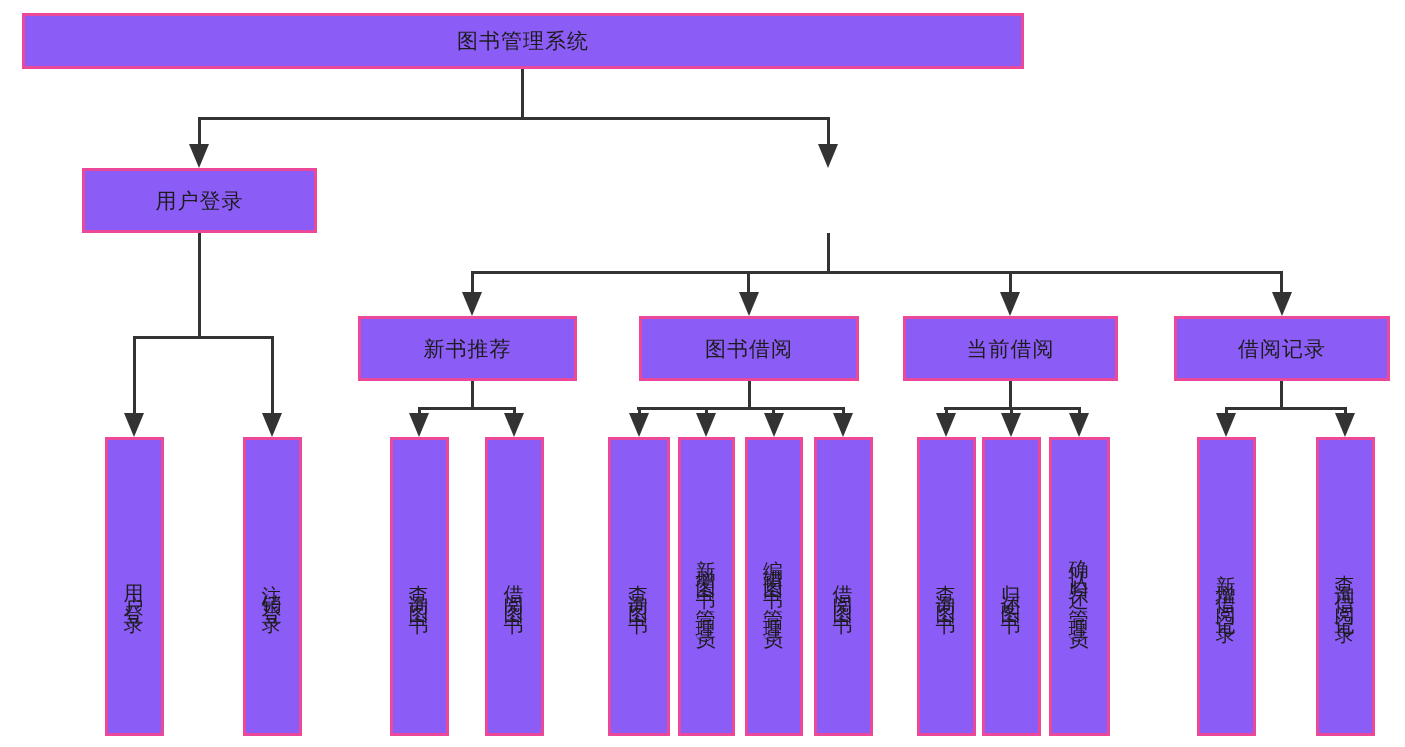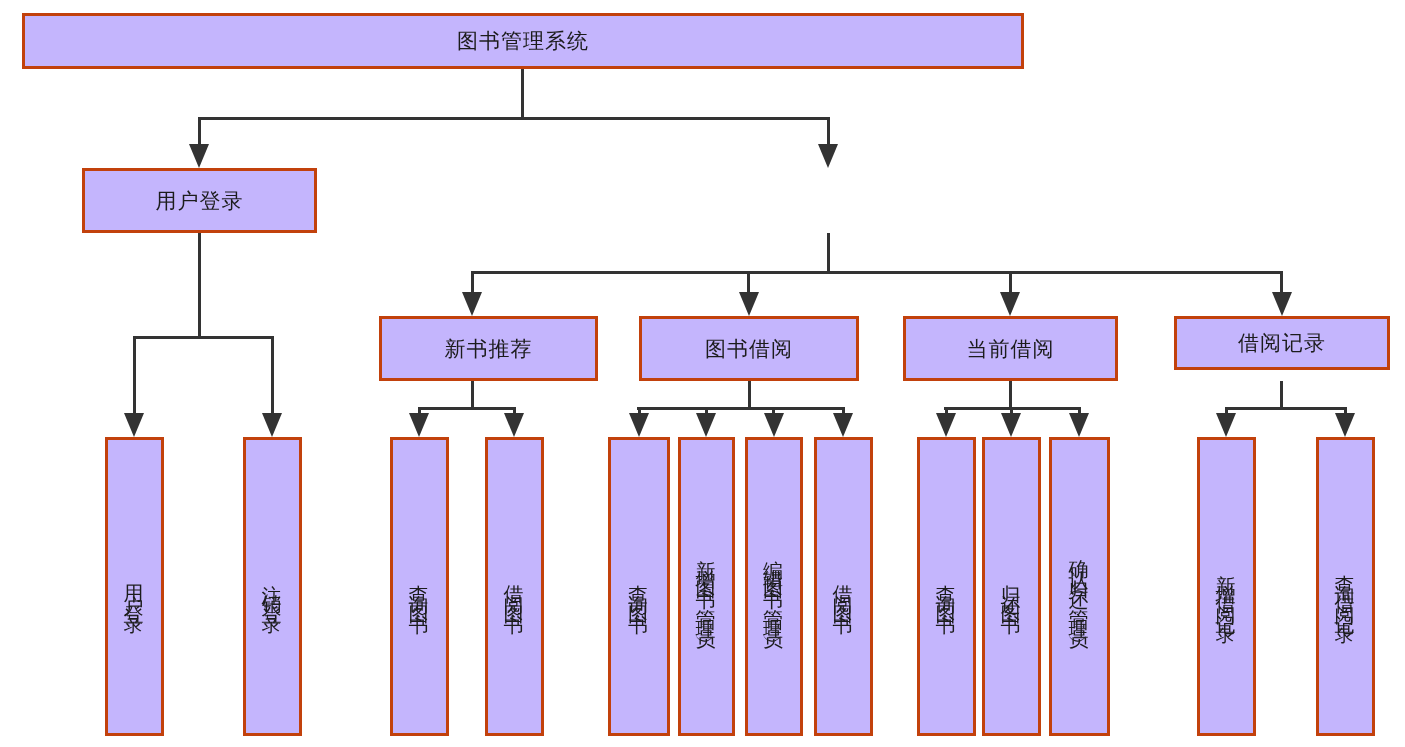--- a/index.html
+++ b/index.html
@@ -1,21 +1,21 @@
 <!DOCTYPE html>
 <html><head>
 <meta charset="utf-8">
 <style>
   html,body{margin:0;padding:0;background:#ffffff;}
   .canvas{
     position:relative;width:1405px;height:747px;background:#ffffff;
     font-family:"Liberation Sans","DejaVu Sans",sans-serif;overflow:hidden;
   }
   .node{
-    position:absolute;box-sizing:border-box;border:3px solid #c2410c;background:#c4b5fd;
+    position:absolute;box-sizing:border-box;border:3px solid #ec4899;background:#8b5cf6;
     display:flex;align-items:center;justify-content:center;color:#1c1c1c;text-align:center;
   }
   .node.h{font-size:21px;letter-spacing:1px;}
   .node.v{
     writing-mode:vertical-rl;text-orientation:mixed;
     font-size:20px;letter-spacing:10px;padding-top:4px;
   }
   .vline,.hline{position:absolute;background:#333333;}
   .vline{width:3px;}
   .hline{height:3px;}
@@ -91,27 +91,27 @@
   <div class="vline" style="left:1225px;top:407px;height:10px;"></div>
   <div class="arrow" style="left:1216px;top:413px;"></div>
   <div class="vline" style="left:1344px;top:407px;height:10px;"></div>
   <div class="arrow" style="left:1335px;top:413px;"></div>
 
   <div class="node h" style="left:22px;top:13px;width:1002px;height:56px;">图书管理系统</div>
 
   <div class="node h" style="left:82px;top:168px;width:235px;height:65px;">用户登录</div>
 
 
-  <div class="node h" style="left:379px;top:316px;width:219px;height:65px;">新书推荐</div>
+  <div class="node h" style="left:358px;top:316px;width:219px;height:65px;">新书推荐</div>
 
   <div class="node h" style="left:903px;top:316px;width:215px;height:65px;">当前借阅</div>
 
   <div class="node h" style="left:639px;top:316px;width:220px;height:65px;">图书借阅</div>
 
-  <div class="node h" style="left:1174px;top:316px;width:216px;height:54px;">借阅记录</div>
+  <div class="node h" style="left:1174px;top:316px;width:216px;height:65px;">借阅记录</div>
 
   <div class="node v" style="left:105px;top:437px;width:59px;height:299px;">用户登录</div>
 
   <div class="node v" style="left:243px;top:437px;width:59px;height:299px;">注销登录</div>
 
   <div class="node v" style="left:390px;top:437px;width:59px;height:299px;">查询图书</div>
 
   <div class="node v" style="left:485px;top:437px;width:59px;height:299px;">借阅图书</div>
 
   <div class="node v" style="left:608px;top:437px;width:62px;height:299px;">查询图书</div>

